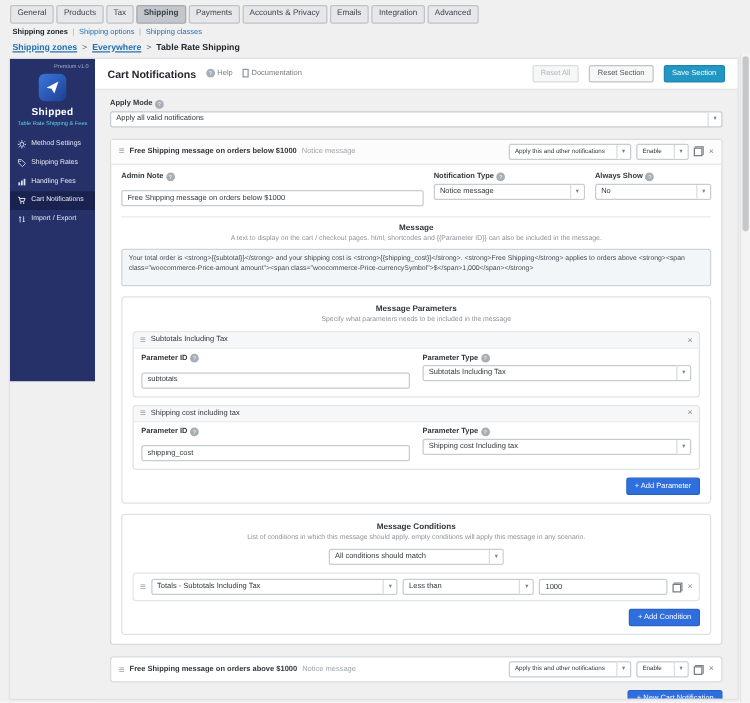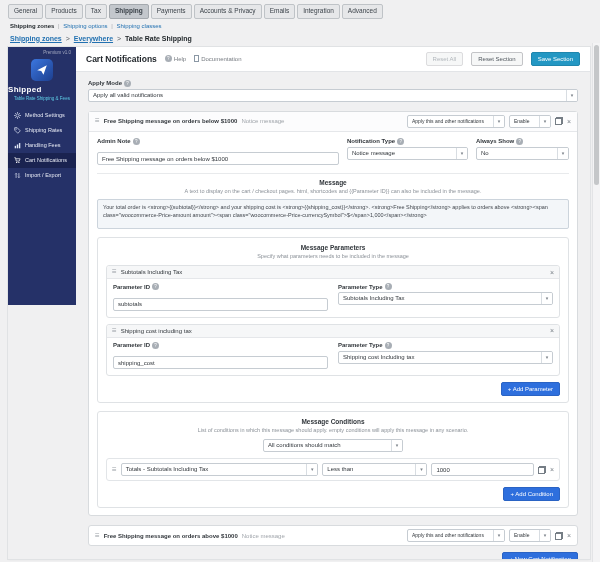--- a/index.html
+++ b/index.html
@@ -21,21 +21,21 @@
   .breadcrumb .sep { color:#50575e; margin:0 2px; font-weight:normal; }
   .breadcrumb .current { color:#1d2327; }
 
   
   .card { margin:5px 10px 0 8px; background:#f0f0f1; display:flex; align-items:flex-start; box-shadow:0 0 0 1px #e0e2e4, 0 1px 2px rgba(0,0,0,.05); height:512px; overflow:hidden; }
 
   
   .sidebar { width:68px; height:258px; background:#253168; color:#fff; flex-shrink:0; padding:3px 0 8px; }
   .version { font-size:4.5px; color:rgba(255,255,255,.55); text-align:right; padding-right:5px; }
   .logo { width:22px; height:22px; margin:4px auto 0; border-radius:5px; background:linear-gradient(135deg,#3b77e0,#1d3f8f); display:flex; align-items:center; justify-content:center; }
-  .brand { font-size:8px; font-weight:bold; margin-top:4px; letter-spacing:.3px; }
+  .brand { text-align:center; font-size:8px; font-weight:bold; margin-top:4px; letter-spacing:.3px; }
   .tagline { text-align:center; font-size:4.5px; color:#5fd0e8; margin-top:2px; }
   .menu { margin-top:7px; }
   .menu-item { display:flex; align-items:center; gap:4px; padding:4px 6px; font-size:5.5px; color:#e8ebf5; cursor:pointer; }
   .menu-item.active { background:#1a2350; }
   .menu-item svg { flex-shrink:0; }
 
   
   .main { flex:1; display:flex; flex-direction:column; min-width:0; height:512px; }
   .main-header { background:#fff; display:flex; align-items:center; padding:5px 10px; border-bottom:1px solid #e2e4e7; gap:8px; }
   .page-title { font-size:8.5px; font-weight:bold; color:#23282d; }

